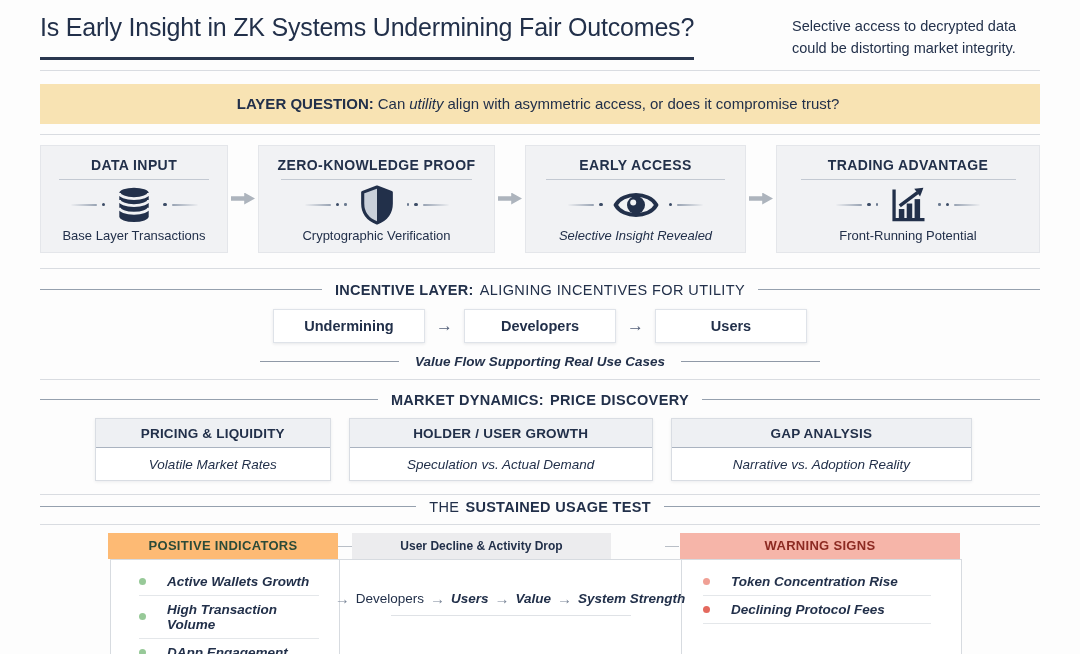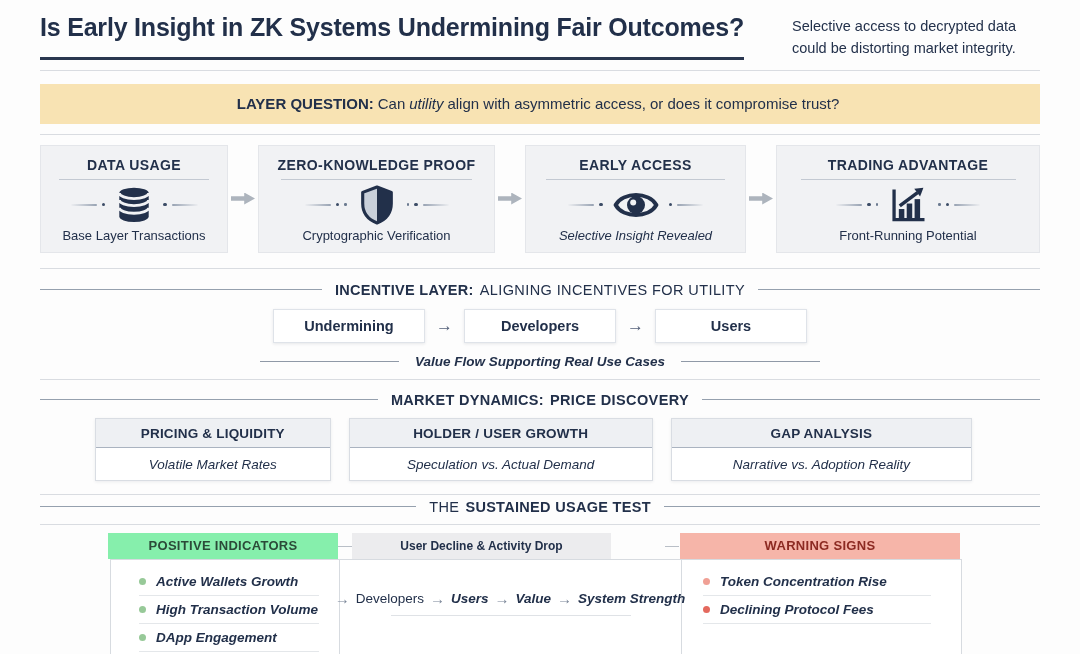--- a/index.html
+++ b/index.html
@@ -6,21 +6,21 @@
   html,body { background:#e9e9e9; }
   .page {
     width:1080px; height:654px; background:#fdfdfd; overflow:hidden;
     font-family:"Liberation Sans", sans-serif; color:#22304a; position:relative;
   }
   .hr { height:1px; background:#d9dce1; margin:0 40px; }
 
   
   .header { display:flex; justify-content:space-between; padding:13px 40px 0 40px; }
   .title-block { border-bottom:3px solid #2a3750; padding-bottom:9px; }
-  .title-block h1 { font-size:25px; font-weight:bold; letter-spacing:-0.2px; color:#22304a; }
+  .title-block h1 { font-size:25px; font-weight:normal; letter-spacing:-0.2px; color:#22304a; }
   .subtitle { font-size:14.5px; line-height:1.5; padding-top:3px; width:248px; color:#23314b; }
   .hr.under-header { margin-top:10px; }
 
   
   .banner {
     margin:13px 40px 0 40px; height:40px; background:#f8e3b3;
     display:flex; align-items:center; justify-content:center; font-size:15px;
   }
   .banner span { margin-right:4px; }
   .b-label { font-weight:bold; }
@@ -85,36 +85,36 @@
   .sec-head.usage { margin-top:4px; }
   .sec-pre { letter-spacing:0.4px; margin-right:-7px; }
   .hr.under-usage-head { margin-top:9px; }
 
   
   .bottom { position:relative; margin:8px 40px 0 40px; height:120px; }
   .col-head {
     position:absolute; top:0; height:26px; display:flex; align-items:center; justify-content:center;
     font-weight:bold; font-size:13px; letter-spacing:0.3px;
   }
-  .pos-head { left:68px; width:230px; background:#86efac; color:#2b4a38; }
+  .pos-head { left:68px; width:230px; background:#fdba74; color:#2b4a38; }
   .mid-head { left:312px; width:259px; background:#ececee; color:#22304a; font-weight:600; font-size:12px; letter-spacing:0; }
   .warn-head { left:640px; width:280px; background:#f6b5a9; color:#8c2a22; }
   .conn { position:absolute; top:13px; height:1px; background:#b9bfc7; width:14px; }
   .conn.c1 { left:298px; } .conn.c2 { left:625px; }
   .panel {
     position:absolute; top:26px; left:70px; width:852px; height:100px;
     border:1px solid #d7dbe0; border-bottom:none; background:#fff;
   }
   .vdiv { position:absolute; top:0; width:1px; height:100%; background:#d7dbe0; }
   .vdiv.v1 { left:228px; } .vdiv.v2 { left:570px; }
   .ul-list { position:absolute; top:8px; }
   .ul-list.pos { left:28px; width:180px; }
   .ul-list.warn { left:592px; width:228px; }
   .li {
-    display:flex; align-items:center; gap:10px; font-size:13.5px; font-style:italic; font-weight:600;
+    display:flex; align-items:center; gap:21px; font-size:13.5px; font-style:italic; font-weight:600;
     padding:6px 0 6px 0; border-bottom:1px solid #e4e7ea;
   }
   .bull { width:7px; height:7px; border-radius:50%; flex:none; }
   .bull.g { background:#97c998; }
   .bull.r1 { background:#f0a095; }
   .bull.r2 { background:#e4695e; }
   .mid-flow {
     position:absolute; left:238px; width:322px; top:30px; text-align:center;
     font-size:13.5px; display:flex; justify-content:center; align-items:center; gap:6px; white-space:nowrap;
   }
@@ -144,21 +144,21 @@
     <span class="b-label">LAYER QUESTION:</span>
     <span>Can</span>
     <span class="ital">utility</span>
     <span>align with asymmetric access, or does it compromise trust?</span>
   </div>
   <div class="hr under-banner"></div>
 
   <div class="pipeline">
 
     <div class="stage s1">
-      <div class="stage-title">DATA USAGE</div>
+      <div class="stage-title">DATA INPUT</div>
       <div class="stage-divider"></div>
       <div class="icon-row">
         <span class="deco left">
             <span class="ln"></span>
             <span class="d1"></span>
           </span>
         <span>
           <svg width="42" height="42" viewBox="0 0 24 24">
             <path d="M3.6 5.2 A8.4 3.1 0 0 1 20.4 5.2 L20.4 18.6 A8.4 3.1 0 0 1 3.6 18.6 Z" fill="#22304a"></path>
             <path d="M3.6 5.2 A8.4 3.1 0 0 0 20.4 5.2" stroke="#f1f2f4" stroke-width="1.6" fill="none"></path>

